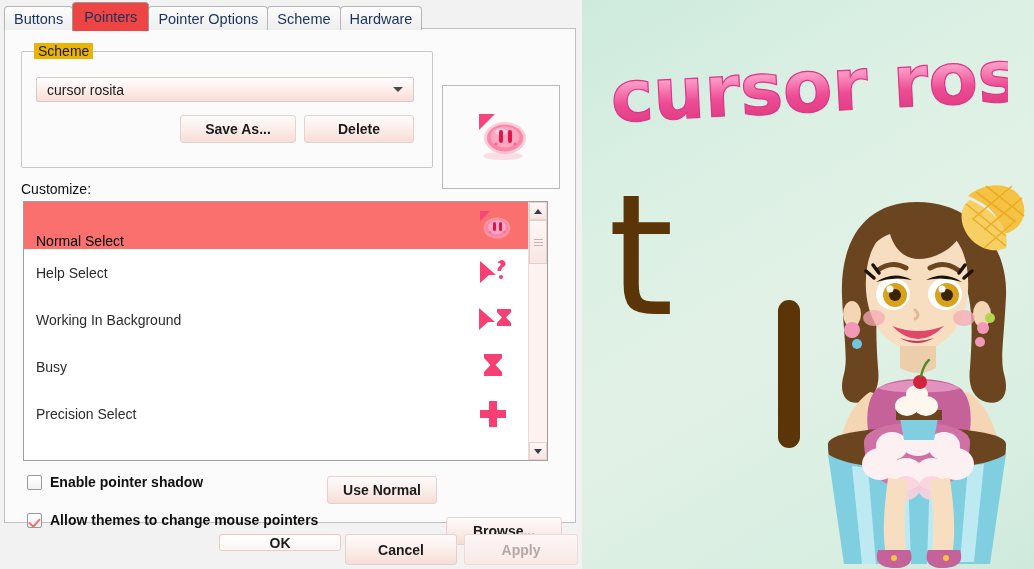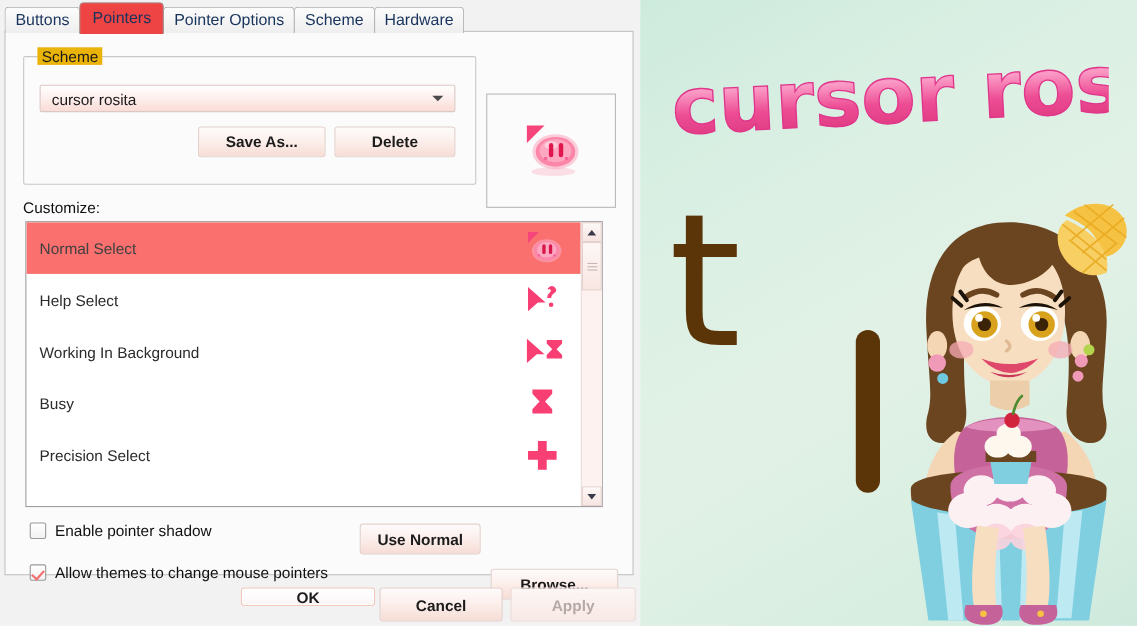--- a/index.html
+++ b/index.html
@@ -128,21 +128,22 @@
   .list-row {
     position: relative;
     height: 47px;
     display: flex; align-items: center;
     padding-left: 12px;
     font-size: 14px;
     color: #2b2b2b;
   }
   .list-row.selected {
     background: #f9706e;
-    color: #404040;
+    color: #000000;
+    align-items: flex-end;
   }
   .list-row .row-icon {
     position: absolute; right: 18px; top: 50%;
     transform: translateY(-50%);
     width: 34px; height: 34px;
   }
 
   
   #scrollbar {
     width: 19px;
@@ -167,21 +168,21 @@
     border: 1px solid #e3d0cc;
     display: flex; align-items: center; justify-content: center;
   }
   #sb-thumb .grip { width: 9px; }
   #sb-thumb .grip i { display:block; height:1px; background:#c9b5b1; margin:2px 0; }
 
   
   .cbrow {
     position: absolute;
     display: flex; align-items: center;
-    font-size: 14px; color: #101010;
+    font-size: 14px; color: #101010; font-weight: bold;
   }
   #cb-shadow-row { left: 22px; top: 445px; }
   #cb-themes-row { left: 22px; top: 483px; }
   .checkbox {
     width: 15px; height: 15px;
     border: 1px solid #9a9a9a;
     background: linear-gradient(to bottom, #ffffff, #f2f2f2);
     margin-right: 8px;
     position: relative;
     border-radius: 2px;

